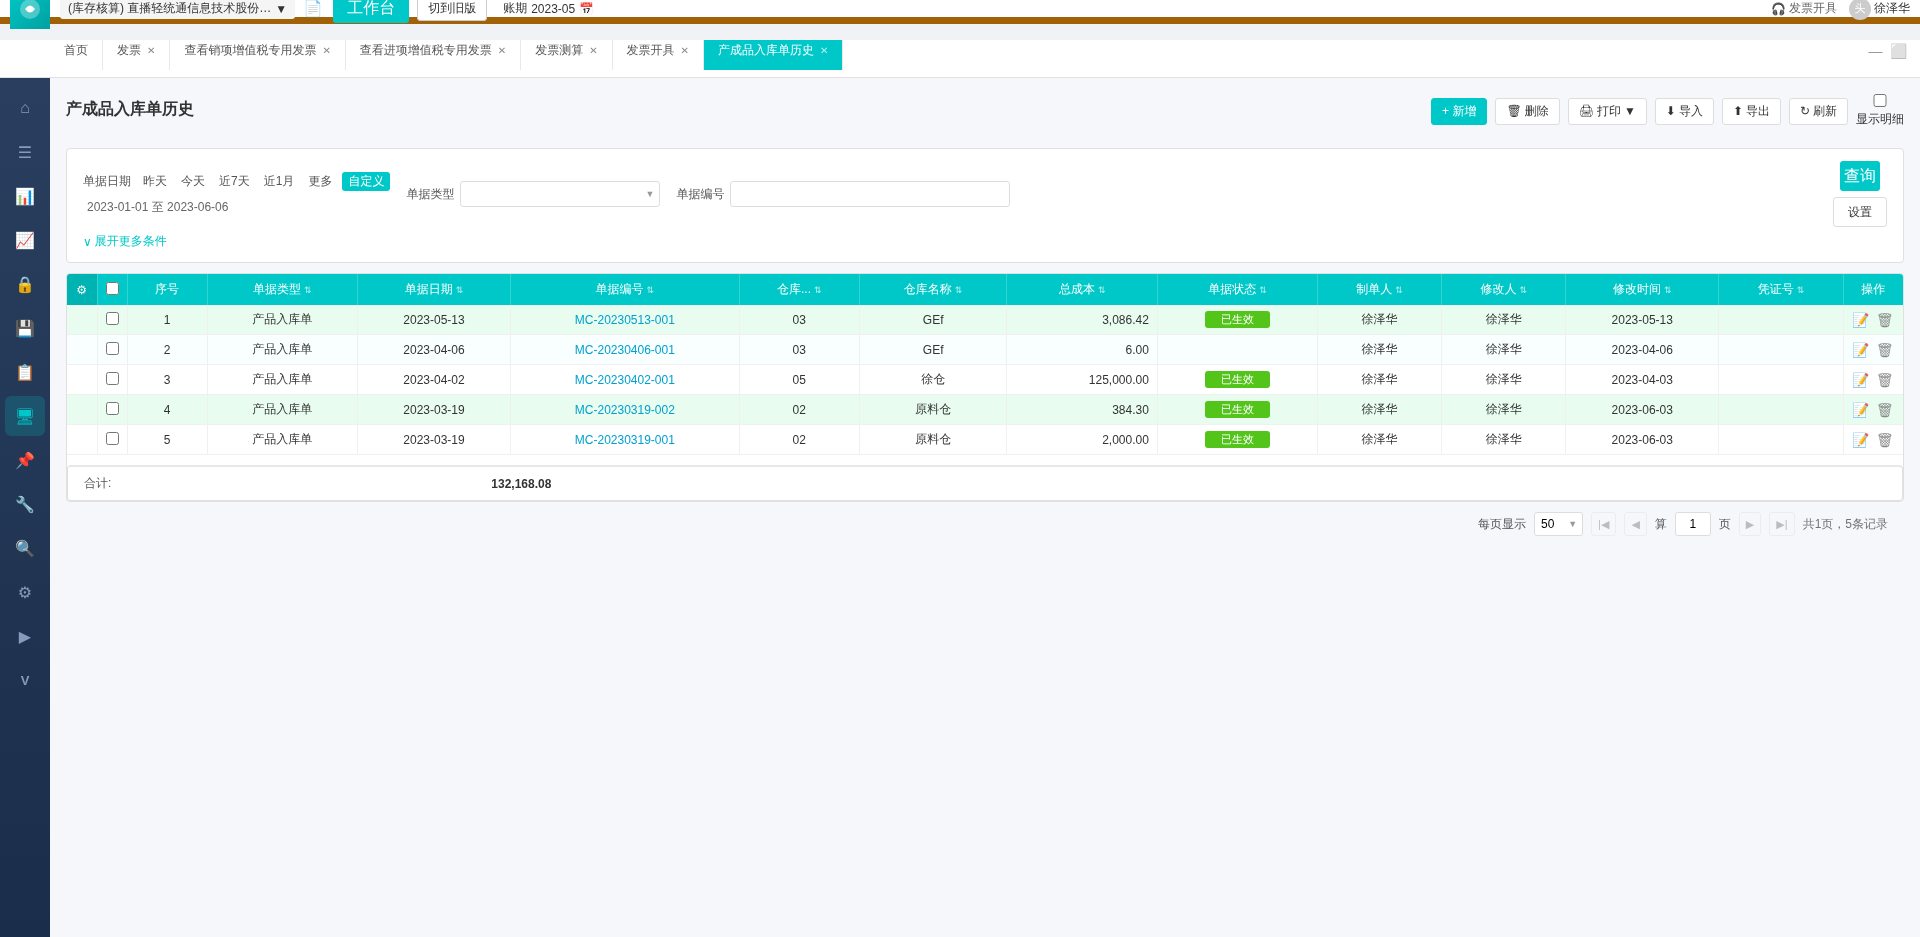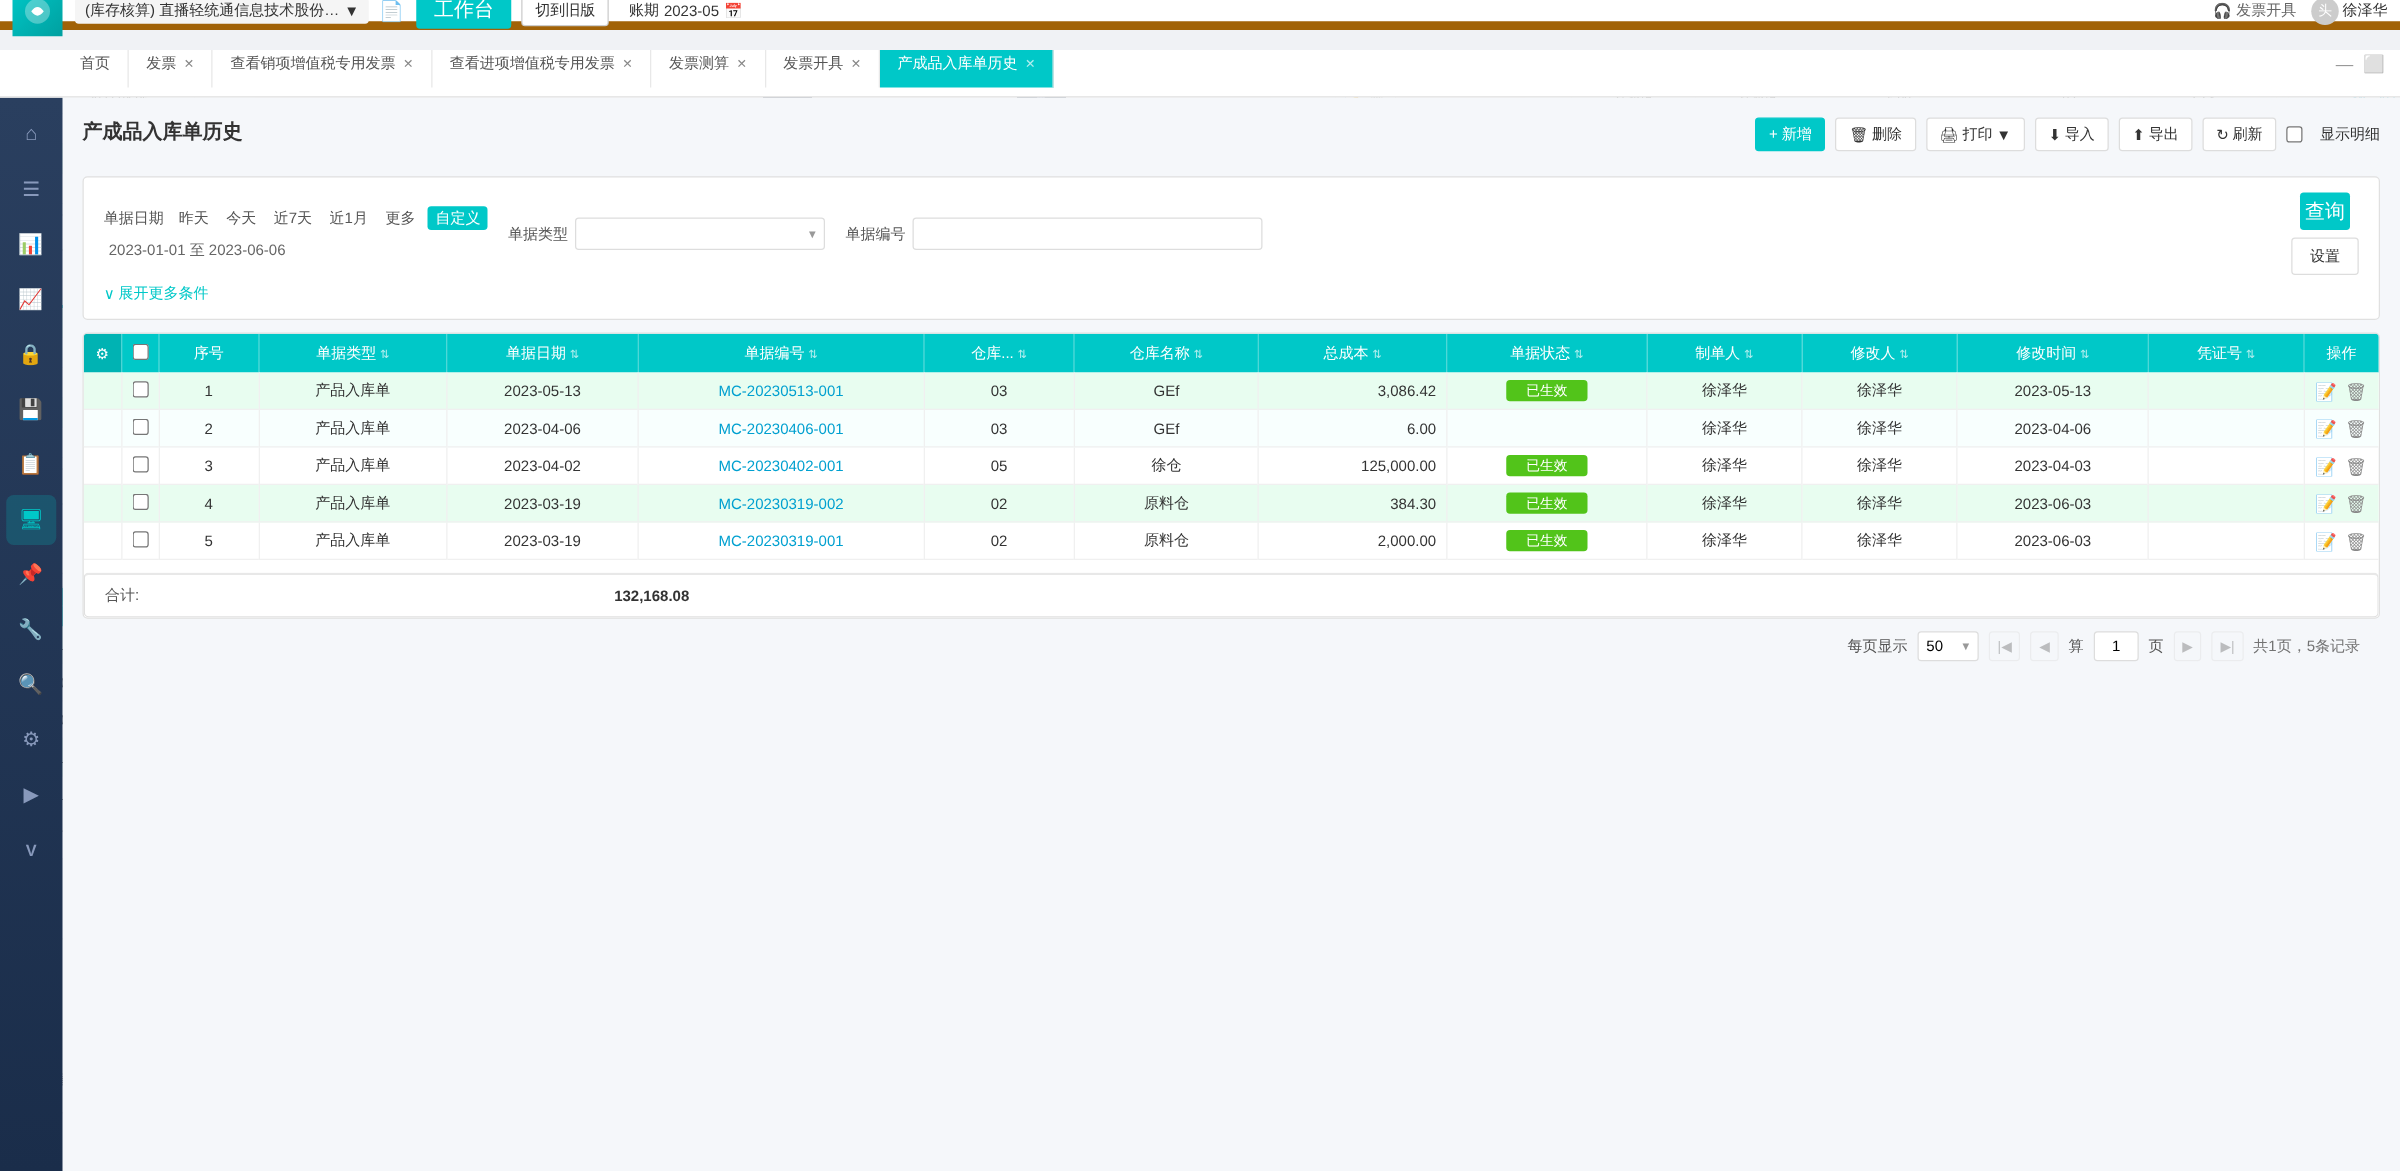--- a/index.html
+++ b/index.html
@@ -168,23 +168,24 @@
       font-size: 12px;
       cursor: pointer;
       color: #333;
     }
     .toolbar-btn.primary {
       background: #00c8c8;
       color: #fff;
       border-color: #00c8c8;
     }
     .show-detail-cb {
-      display: flex; gap: 14px;
+      display: flex; gap: 4px;
       font-size: 12px;
       color: #333;
+      flex-direction: column;
     }
 
     
     .filter-section {
       background: #fff;
       border: 1px solid #e0e0e0;
       border-radius: 4px;
       padding: 12px 16px;
       margin-bottom: 10px;
     }

